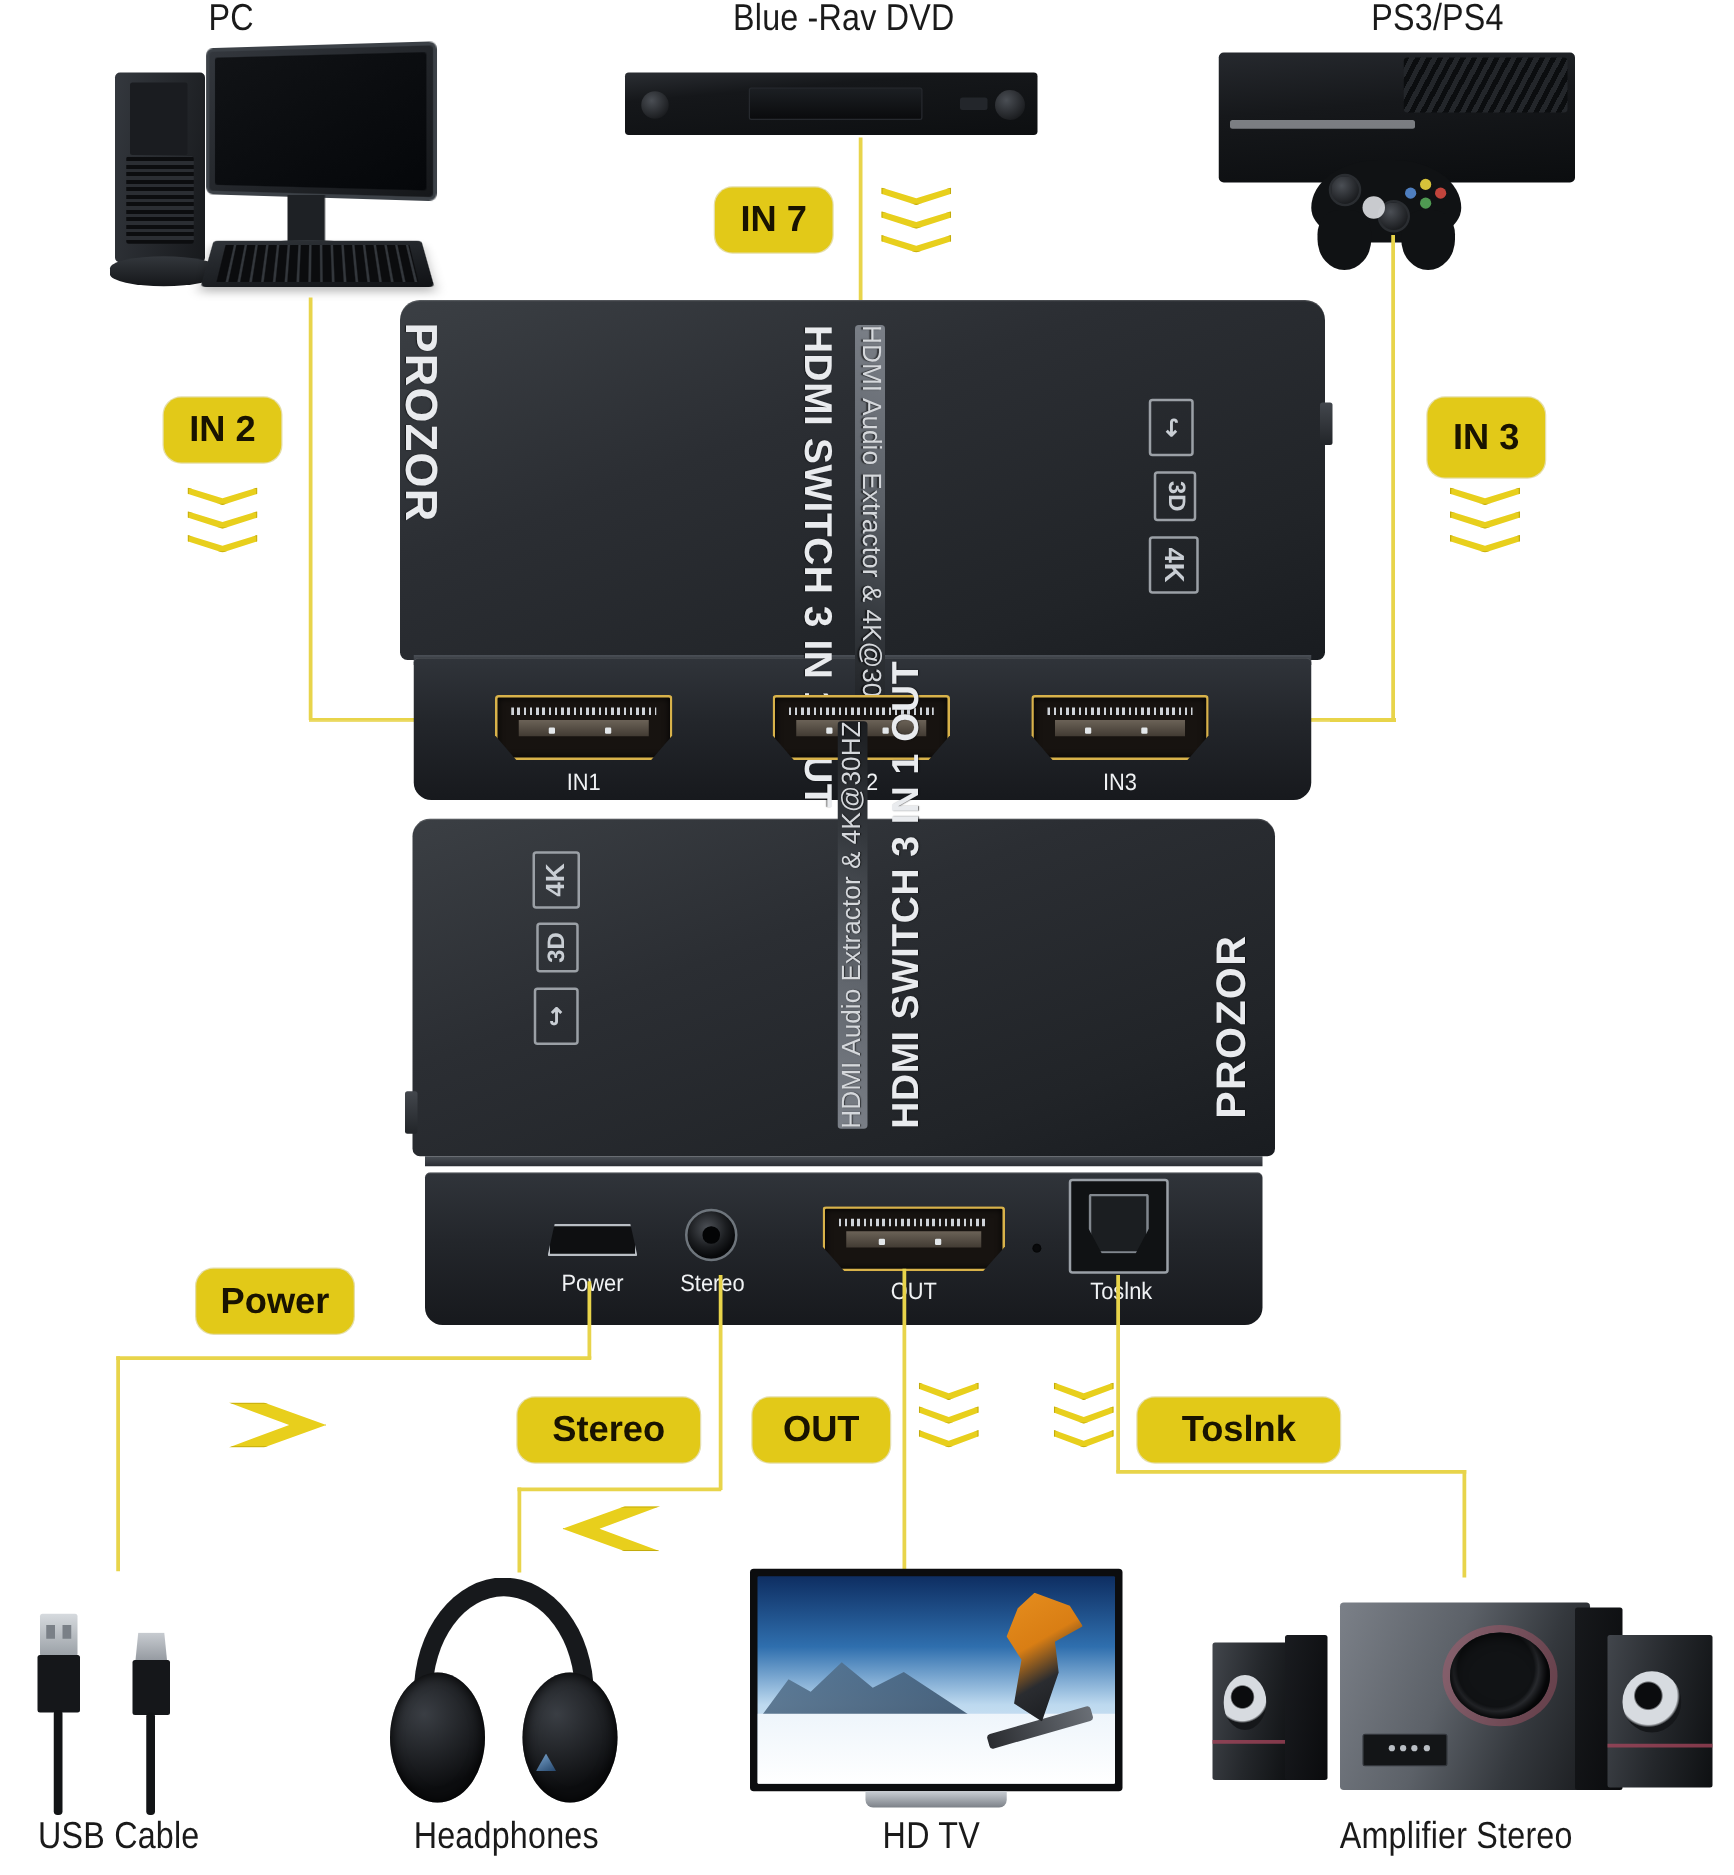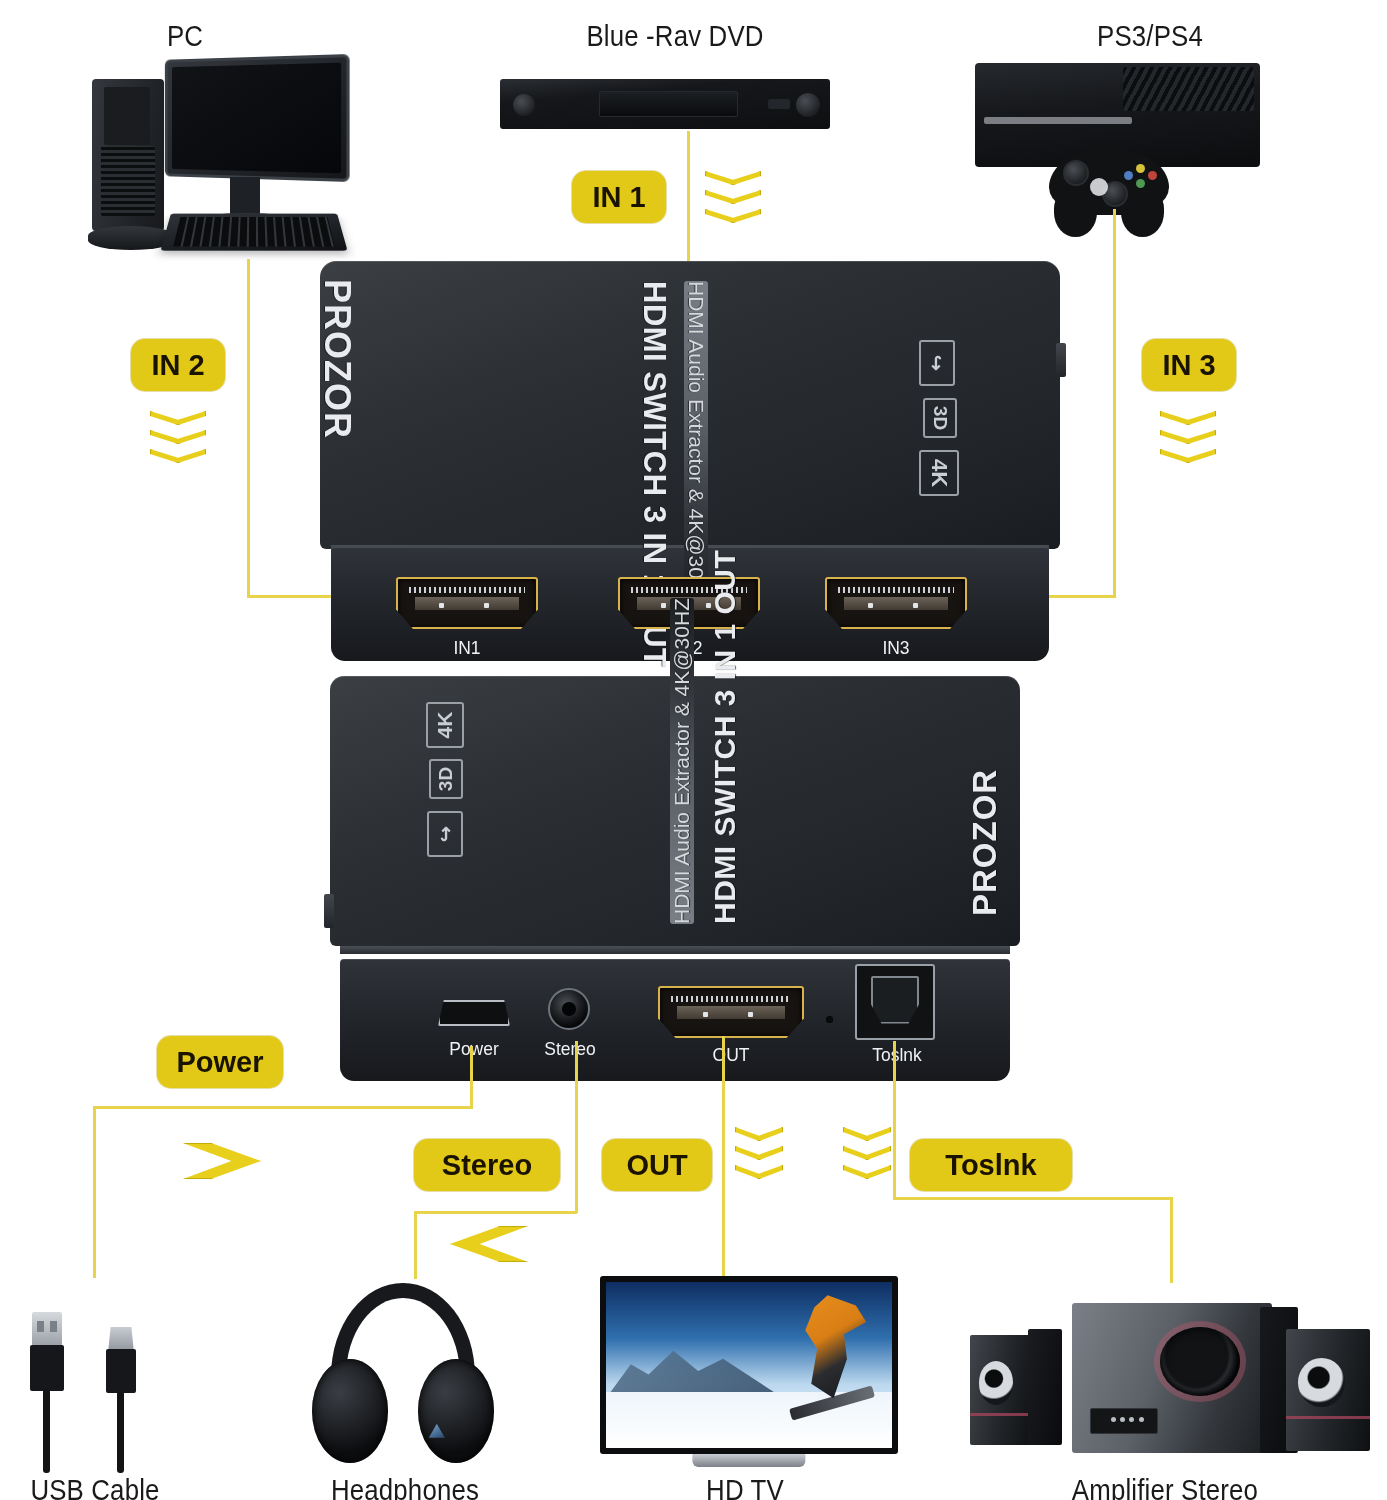--- a/index.html
+++ b/index.html
@@ -1,21 +1,21 @@
 <!DOCTYPE html>
 <html><head>
 <meta charset="utf-8">
 <style>
   * { box-sizing: border-box; }
   html, body { margin:0; padding:0; background:#ffffff; }
   body {
     width:1387px; height:1500px; position:relative; overflow:hidden;
     font-family:"Liberation Sans", sans-serif; color:#111;
   }
-  .stage { position:absolute; inset:0;margin-top:21px; }
+  .stage { position:absolute; inset:0; }
   .abs { position:absolute; }
 
   
   .caption {
     position:absolute; text-align:center;
     font-family:"Liberation Sans", sans-serif;
     font-size:30px; color:#1a1a1a; letter-spacing:.2px; white-space:nowrap;
     transform:scaleX(.86); transform-origin:center top;
   }
 
@@ -271,28 +271,28 @@
   <div class="wire v" style="left:1113px; top:188px; height:388px;"></div>
   <div class="wire h" style="left:905px; top:574px; width:211px;"></div>
 
   <div class="badge" style="left:131px; top:318px; width:94px; height:52px; font-size:29px;">IN 2</div>
   <div class="chev down" style="left:150px; top:390px; width:56px;">
     <i></i>
       <i></i>
       <i></i>
   </div>
 
-  <div class="badge" style="left:572px; top:150px; width:94px; height:52px; font-size:29px;">IN 1</div>
+  <div class="badge" style="left:572px; top:150px; width:94px; height:52px; font-size:29px;">IN 7</div>
   <div class="chev down" style="left:705px; top:150px; width:56px;">
     <i></i>
       <i></i>
       <i></i>
   </div>
 
-  <div class="badge" style="left:1142px; top:318px; width:94px; height:52px; font-size:29px;">IN 3</div>
+  <div class="badge" style="left:1142px; top:318px; width:94px; height:64px; font-size:29px;">IN 3</div>
   <div class="chev down" style="left:1160px; top:390px; width:56px;">
     <i></i>
       <i></i>
       <i></i>
   </div>
 
   <div class="switch-dev" style="left:320px; top:240px; width:740px; height:400px;">
 
     <div class="dev-top"></div>
     <div class="dev-edge" style="top:284px;"></div>

